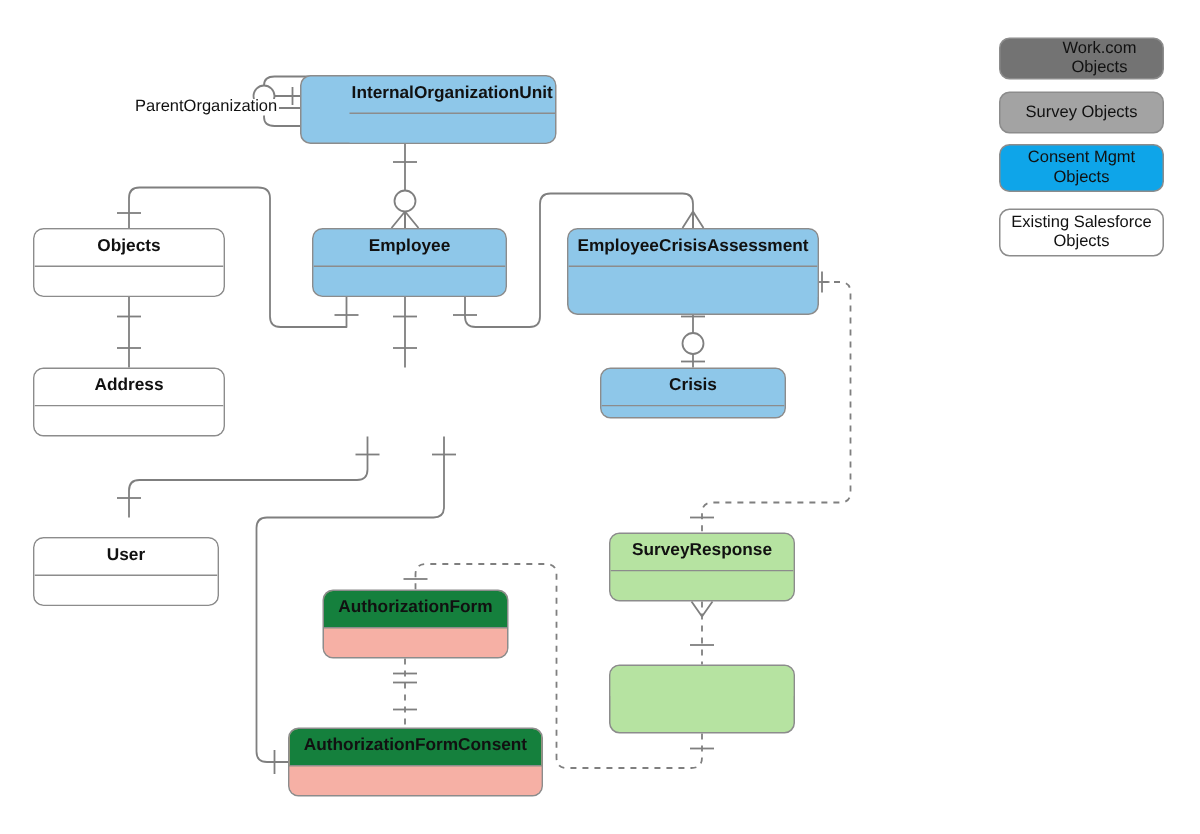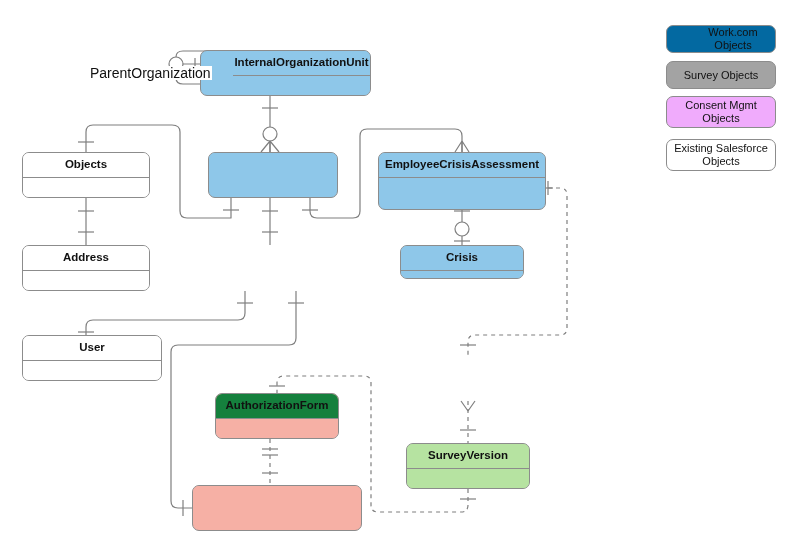--- a/index.html
+++ b/index.html
@@ -74,29 +74,29 @@
     border-radius: 7px;
     display: flex;
     align-items: center;
     justify-content: center;
     text-align: center;
     font-size: 11px;
     color: #111111;
     line-height: 1.15;
     padding: 2px 4px;
   }
-  .legend-item.blue { background: #0369a1; padding-left: 28px; }
+  .legend-item.blue { background: #737373; padding-left: 28px; }
   .legend-item.green { background: #a3a3a3; }
-  .legend-item.salmon { background: #f0abfc; }
+  .legend-item.salmon { background: #0ea5e9; }
   .legend-item.white { background: #ffffff; }
 
   
   .edge-label {
     position: absolute;
-    font-size: 14px;
+    font-size: 11px;
     color: #111111;
     white-space: nowrap;
     background: #ffffff;
     padding: 0 1px;
     line-height: 1;
     text-align: center;
   }
 </style>
 </head>
 <body>
@@ -202,56 +202,61 @@
     <div class="ent-title" style="height:25px;">InternalOrganizationUnit</div>
     <div class="ent-body" style="height:20px;"></div>
   </div>
 
   <div class="entity white" style="left:22px; top:152px; width:128px; height:46px;">
     <div class="ent-title" style="height:25px;">Objects</div>
     <div class="ent-body" style="height:20px;"></div>
   </div>
 
   <div class="entity blue" style="left:208px; top:152px; width:130px; height:46px;">
+    <div class="ent-title" style="height:25px;">Employee</div>
     <div class="ent-body" style="height:20px;"></div>
   </div>
 
   <div class="entity blue" style="left:378px; top:152px; width:168px; height:58px;">
     <div class="ent-title" style="height:25px;">EmployeeCrisisAssessment</div>
     <div class="ent-body" style="height:20px;"></div>
   </div>
 
   <div class="entity white" style="left:22px; top:245px; width:128px; height:46px;">
     <div class="ent-title" style="height:25px;">Address</div>
     <div class="ent-body" style="height:20px;"></div>
   </div>
 
 
   <div class="entity blue" style="left:400px; top:245px; width:124px; height:34px;">
     <div class="ent-title" style="height:25px;">Crisis</div>
     <div class="ent-body" style="height:20px;"></div>
   </div>
 
-  <div class="entity white" style="left:22px; top:335px; width:140px; height:46px;">
+  <div class="entity white" style="left:22px; top:358px; width:124px; height:46px;">
     <div class="ent-title" style="height:25px;">User</div>
     <div class="ent-body" style="height:20px;"></div>
   </div>
 
+  <div class="entity green" style="left:406px; top:355px; width:124px; height:46px;">
+    <div class="ent-title" style="height:25px;">SurveyResponse</div>
+    <div class="ent-body" style="height:20px;"></div>
+  </div>
 
   <div class="entity salmon" style="left:215px; top:393px; width:124px; height:46px;">
     <div class="ent-title" style="height:25px;">AuthorizationForm</div>
     <div class="ent-body" style="height:20px;"></div>
   </div>
 
   <div class="entity green" style="left:406px; top:443px; width:124px; height:46px;">
-    <div class="ent-title" style="height:25px;">SurveyVersion</div>
     <div class="ent-body" style="height:20px;"></div>
   </div>
 
   <div class="entity salmon" style="left:192px; top:485px; width:170px; height:46px;">
+    <div class="ent-title" style="height:25px;">AuthorizationFormConsent</div>
     <div class="ent-body" style="height:20px;"></div>
   </div>
 
   <div class="edge-label" style="left:89px; top:66px;">ParentOrganization</div>
 
   <div>
     <div class="legend-item blue" style="left:666px; top:25px; width:110px; height:28px;">
       <span>Work.com Objects</span>
     </div>
     <div class="legend-item green" style="left:666px; top:61px; width:110px; height:28px;">

